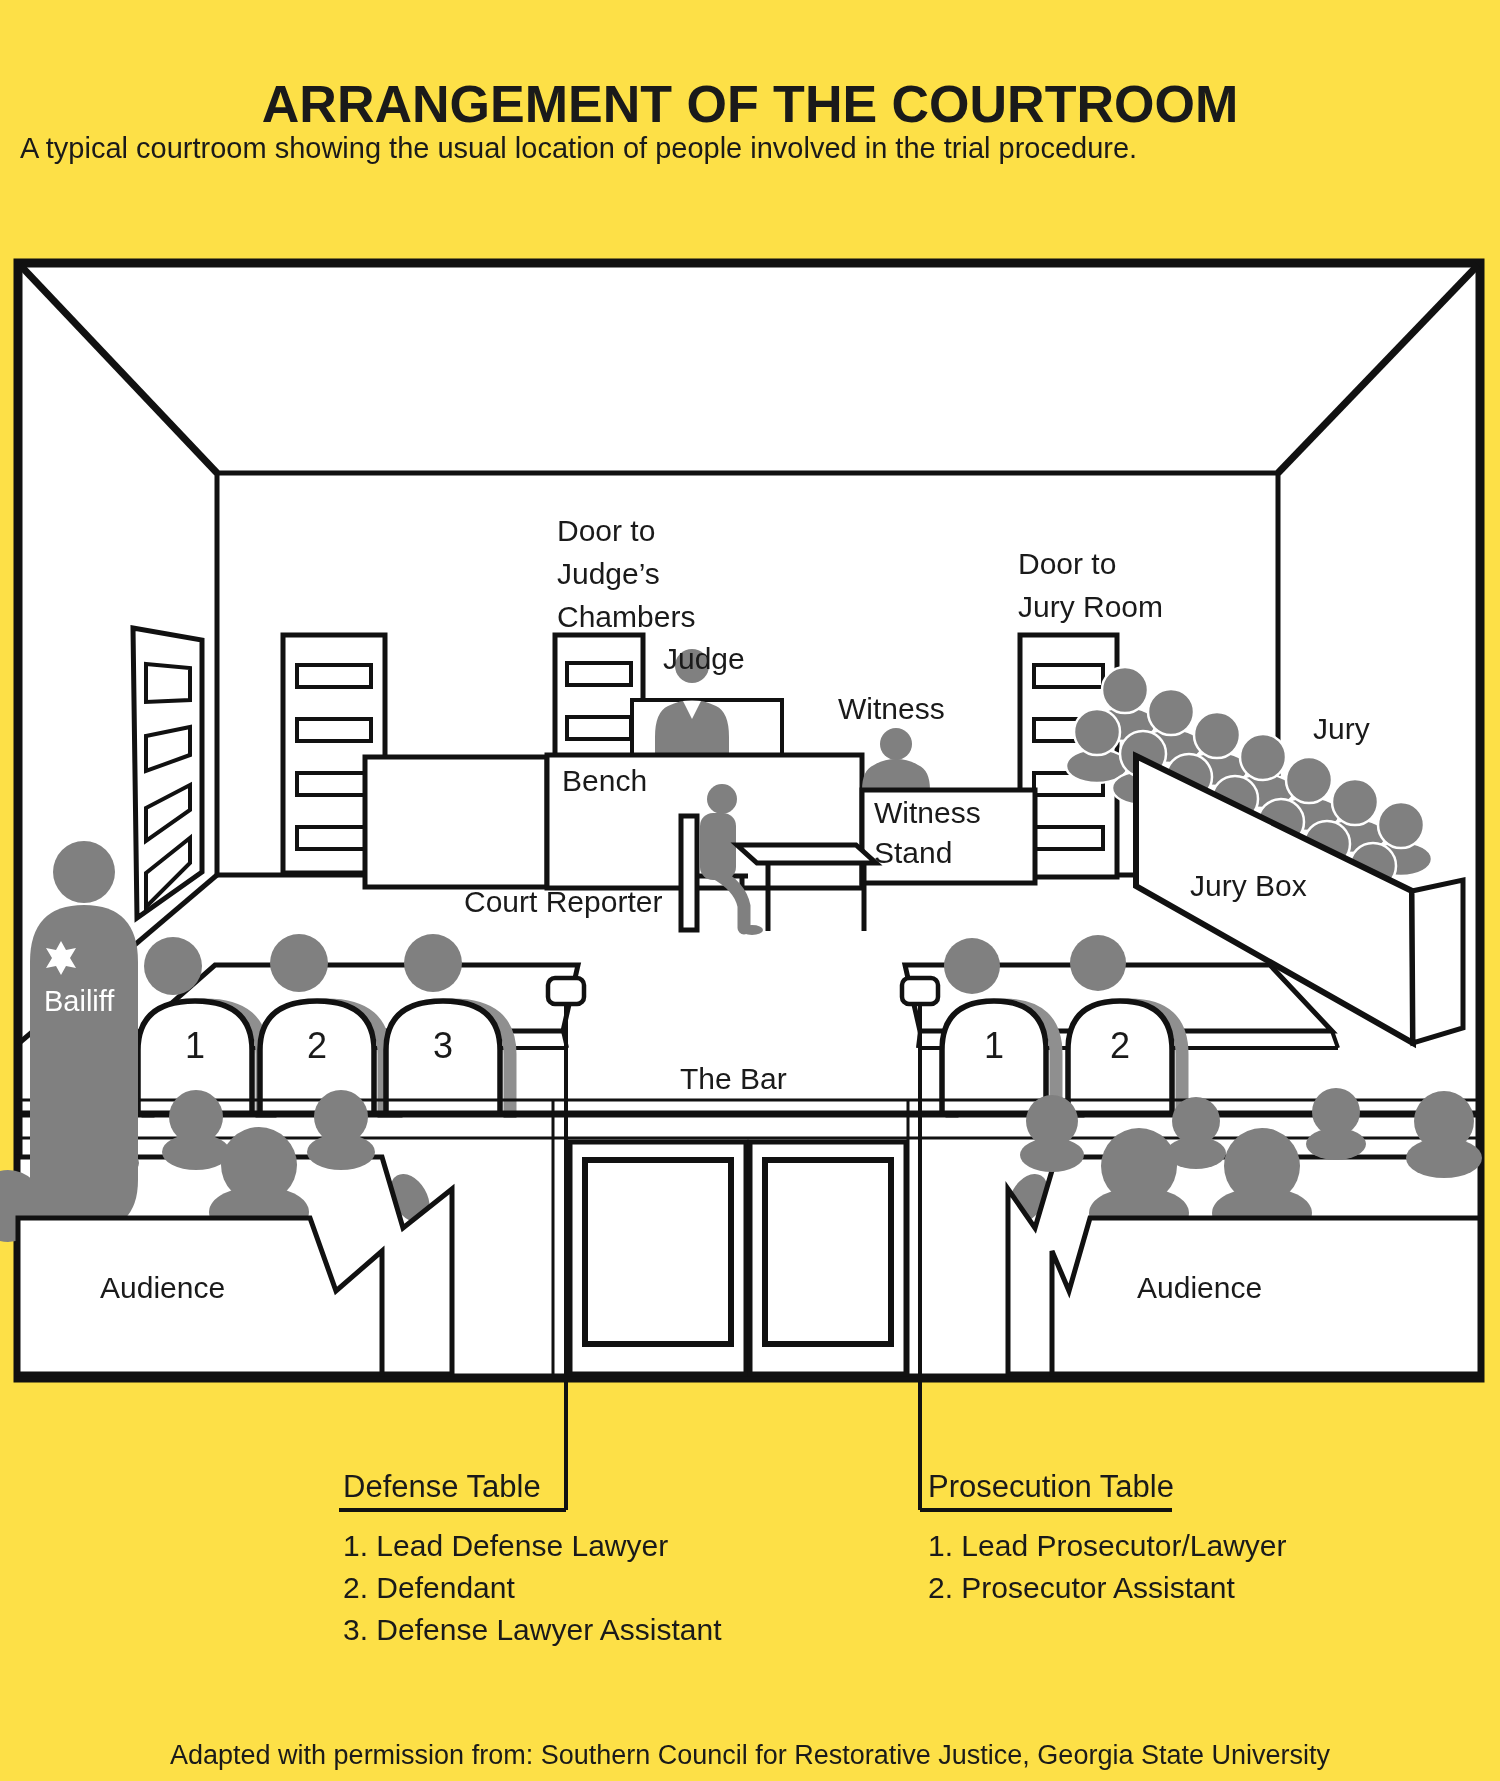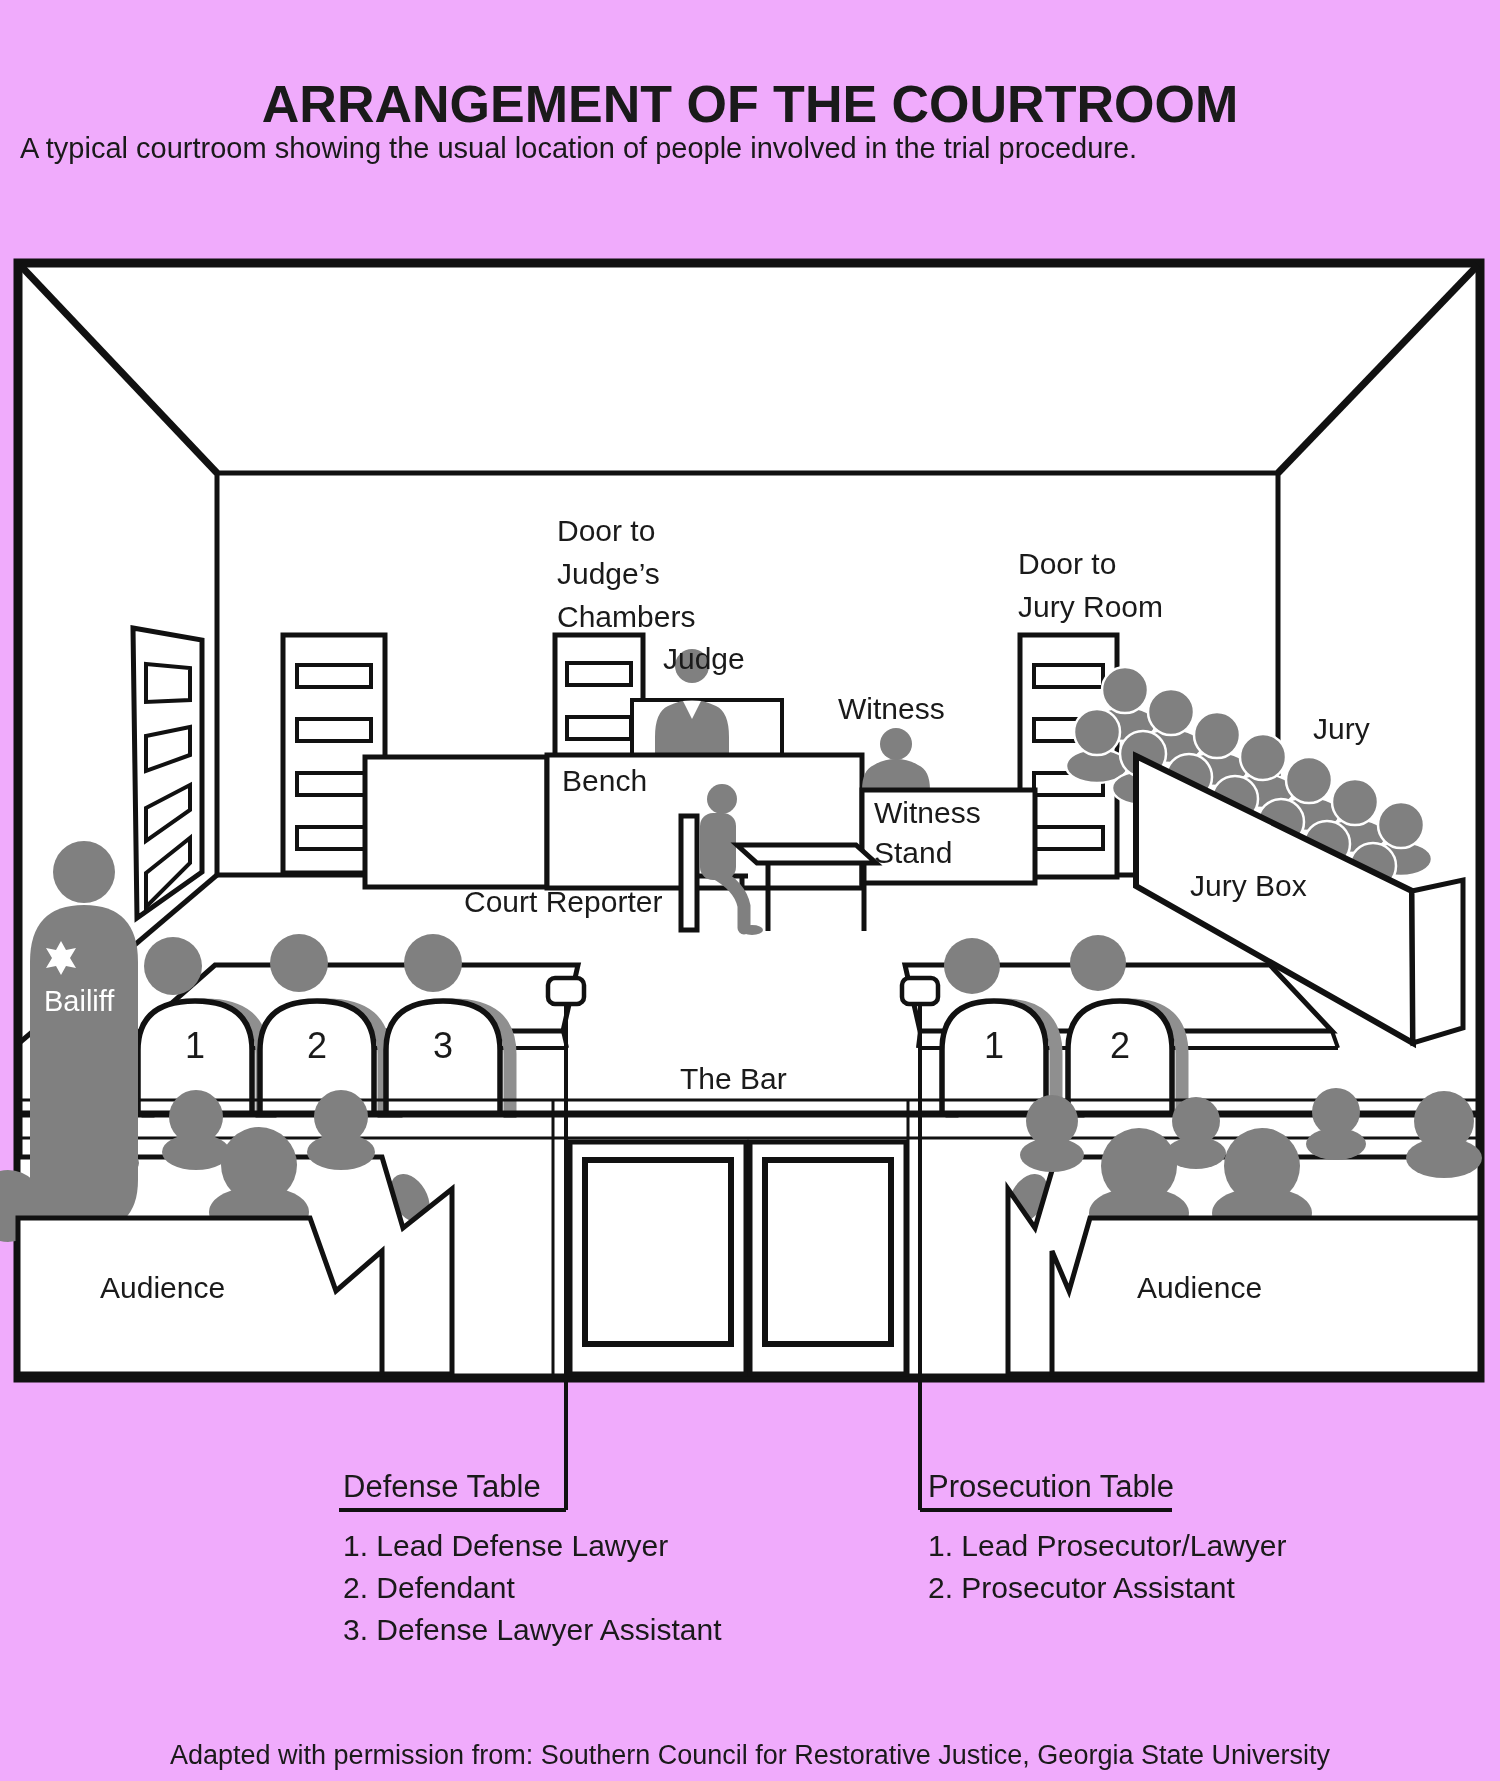--- a/index.html
+++ b/index.html
@@ -1,16 +1,16 @@
 <!DOCTYPE html>
 <html><head>
 <meta charset="utf-8">
 <style>
   html,body{margin:0;padding:0;background:#fff;}
-  .page{position:relative;width:1500px;height:1781px;background:#f0abfc;overflow:hidden;}
+  .page{position:relative;width:1500px;height:1781px;background:#fde047;overflow:hidden;}
   svg{display:block;}
   text{font-family:"Liberation Sans",sans-serif;fill:#1a1a1a;}
   .t-title{font-size:52px;font-weight:bold;}
   .t-sub{font-size:29px;}
   .t-label{font-size:30px;}
   .t-num{font-size:36px;}
   .t-legend-title{font-size:31px;}
   .t-legend-item{font-size:30px;}
   .t-credit{font-size:27px;}
   .t-bailiff{font-size:29px;fill:#ffffff;}

